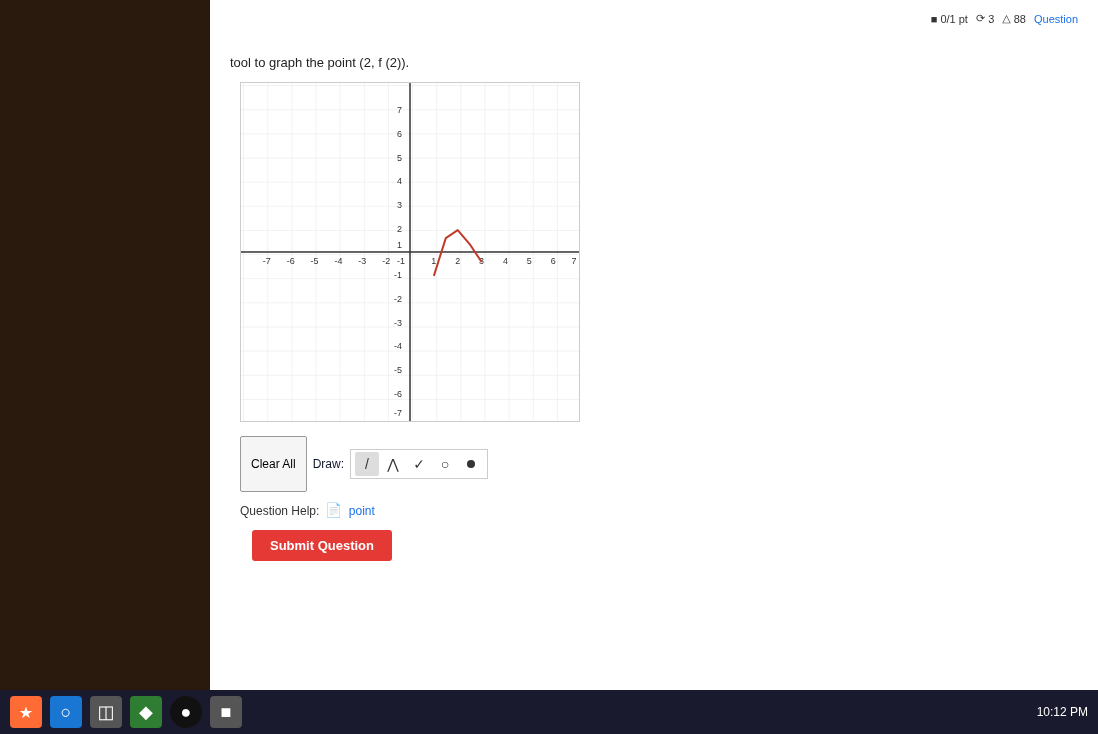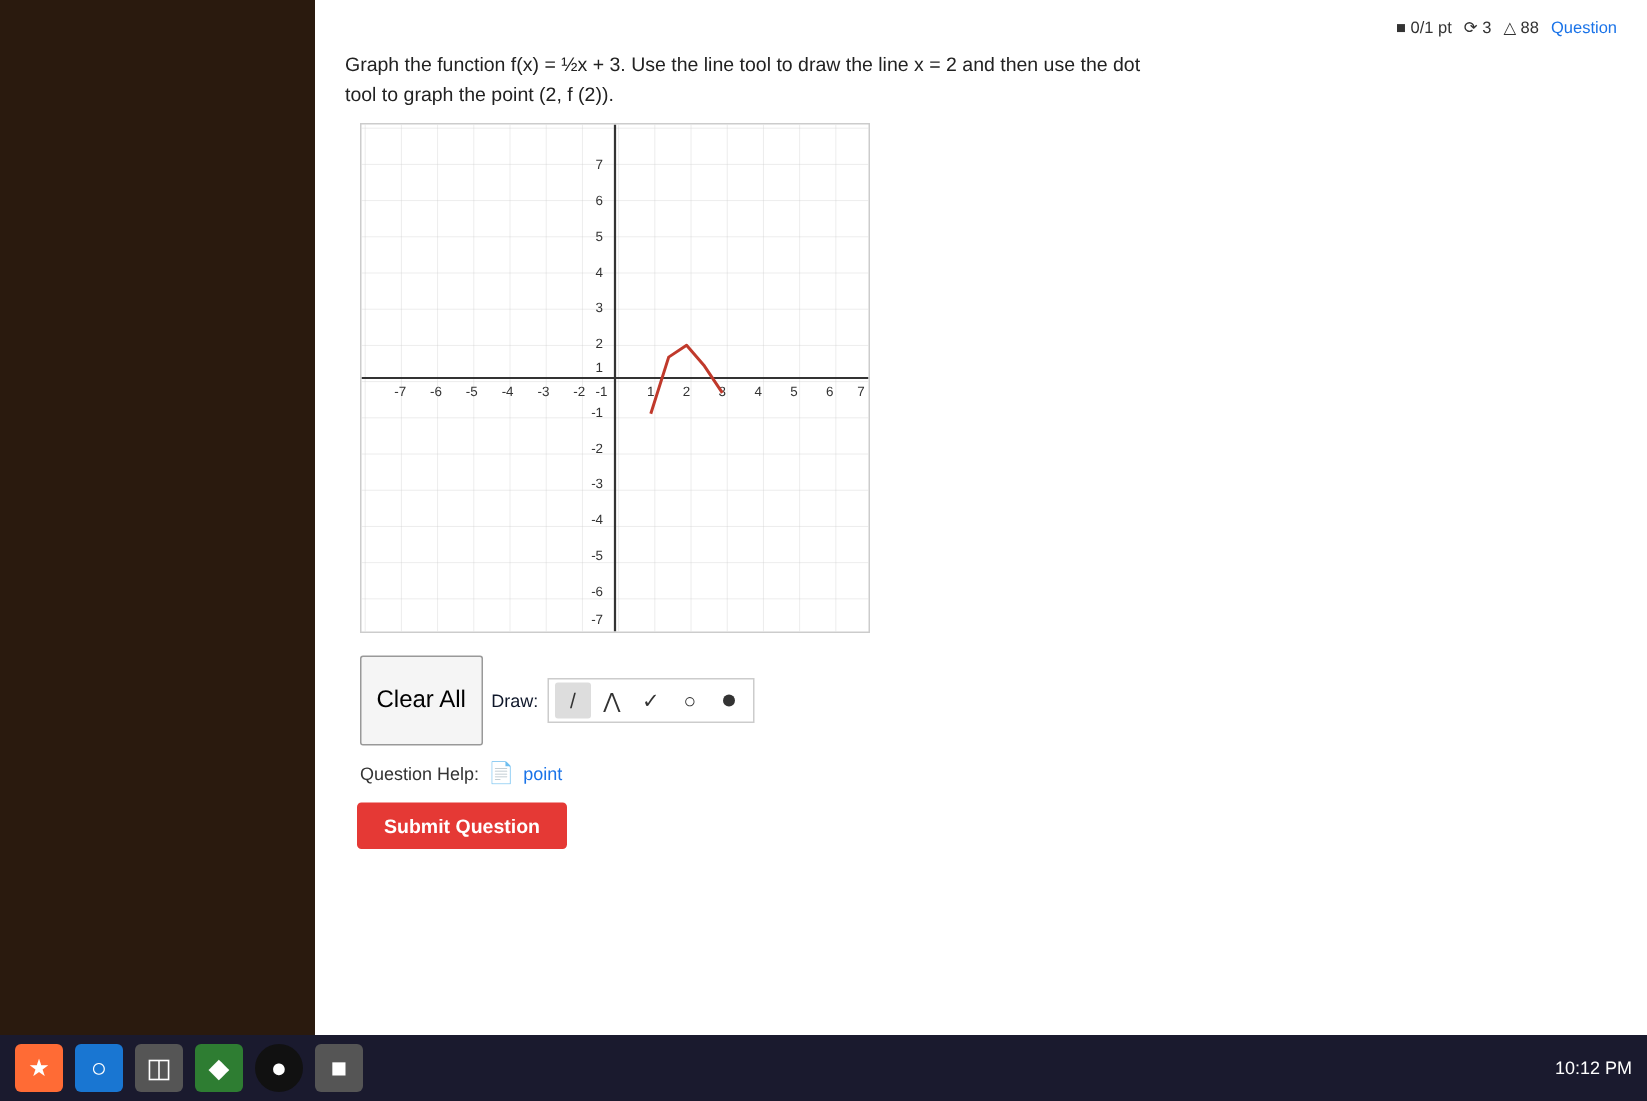--- a/index.html
+++ b/index.html
@@ -70,21 +70,21 @@
       display: flex;
       align-items: center;
       gap: 6px;
       margin-bottom: 10px;
       margin-left: 10px;
     }
     .clear-all-btn {
       border: 1px solid #999;
       background: #f5f5f5;
       padding: 20px 10px;
-      font-size: 16px;
+      font-size: 12px;
       cursor: pointer;
       border-radius: 2px;
     }
     .draw-label {
       font-size: 12px;
       color: #0f172a;
     }
     .draw-tools {
       display: flex;
       align-items: center;
@@ -130,21 +130,21 @@
     
     .submit-btn {
       background: #e53935;
       color: #fff;
       border: none;
       padding: 8px 18px;
       font-size: 13px;
       font-weight: bold;
       cursor: pointer;
       border-radius: 3px;
-      margin-left: 8px;
+      margin-left: 22px;
     }
 
     
     .taskbar {
       position: absolute;
       bottom: 0; left: 0;
       width: 1098px; height: 44px;
       background: #1a1a2e;
       display: flex;
       align-items: center;
@@ -189,21 +189,21 @@
     </div>
     <div class="top-bar-item">
       <span>△</span>
       <span>88</span>
     </div>
     <span class="details-link">Question</span>
   </div>
 
   
   <div class="question-text">
-    <span>Graph the function f(x) = ½x + 3. Use the line tool to draw the line x&nbsp;=&nbsp;2 and then use the dot</span><br>
+    <br>
     <span>tool to graph the point (2, f&nbsp;(2)).</span>
   </div>
 
   
   <div class="graph-container">
     <svg class="graph-svg" width="340" height="340" viewBox="0 0 340 340" style="border: 1px solid #ccc; background: #fff;">
 
       <defs>
         <pattern id="grid" width="24.28" height="24.28" patternUnits="userSpaceOnUse" x="2.14" y="2.14">
           <path d="M 24.28 0 L 0 0 0 24.28" fill="none" stroke="#ccc" stroke-width="0.5"></path>

